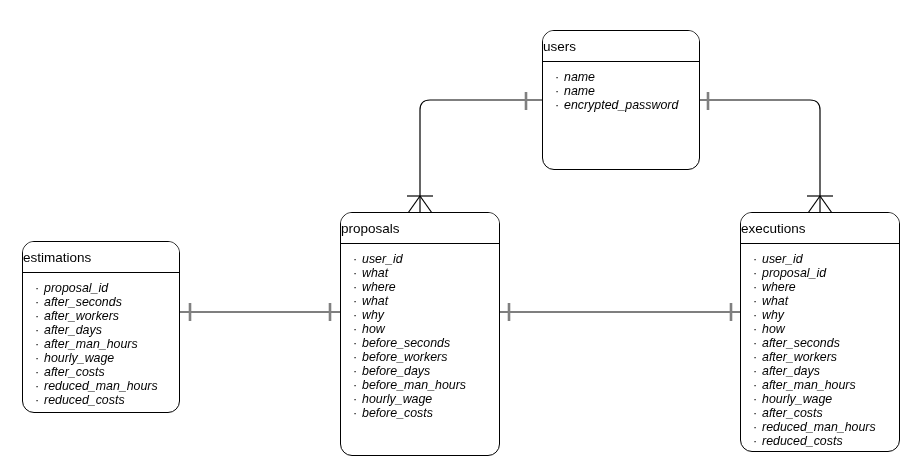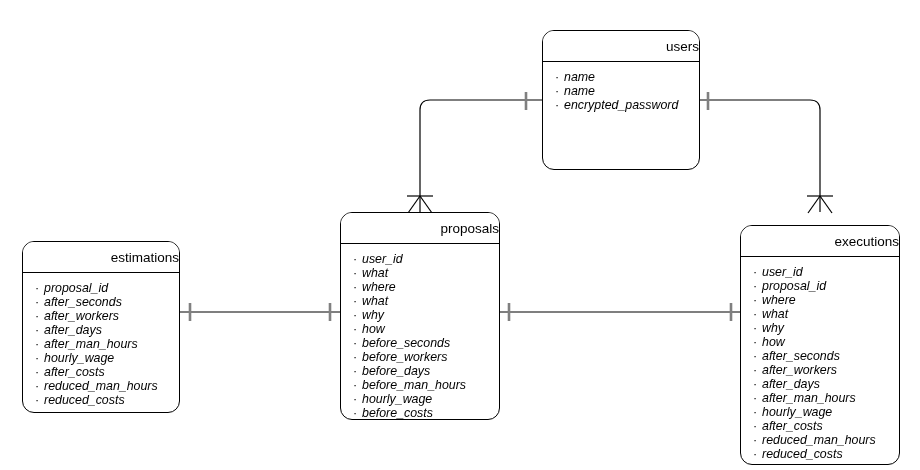--- a/index.html
+++ b/index.html
@@ -27,21 +27,21 @@
     position: absolute;
     box-sizing: border-box;
     background: #ffffff;
     border: 1.2px solid #000000;
     border-radius: 12px;
     overflow: hidden;
   }
   .entity-header {
     height: 31px;
     line-height: 31px;
-    text-align: right;
+    text-align: left;
     font-size: 13.5px;
     color: #000000;
     border-bottom: 1.2px solid #000000;
     box-sizing: border-box;
     background: #ffffff;
   }
   .entity-body {
     padding: 8px 0 8px 0;
   }
   .field {
@@ -60,23 +60,23 @@
     font-size: 12.4px;
     line-height: 14px;
     color: #000000;
   }
   .field-label {
     white-space: nowrap;
     font-style: italic;
   }
   
   #entity-estimations { left: 22px;  top: 231px; width: 158px; height: 172px; margin-top: 10px; }
-  #entity-proposals   { left: 340px; top: 212px; width: 160px; height: 208px; }
+  #entity-proposals   { left: 340px; top: 212px; width: 160px; height: 244px; }
   #entity-users       { left: 542px; top: 30px;  width: 158px; height: 140px; }
-  #entity-executions  { left: 740px; top: 212px; width: 160px; height: 240px; margin-top: 13px; }
+  #entity-executions  { left: 740px; top: 212px; width: 160px; height: 240px; }
 </style>
 </head>
 <body>
 
 <div id="canvas">
 
   <svg id="wires" viewBox="0 0 920 470" width="920" height="470" xmlns="http://www.w3.org/2000/svg">
     <g fill="none" stroke="#000000" stroke-width="1.2">
 
       <path d="M 542 100 L 430 100 Q 420 100 420 110 L 420 212"></path>

